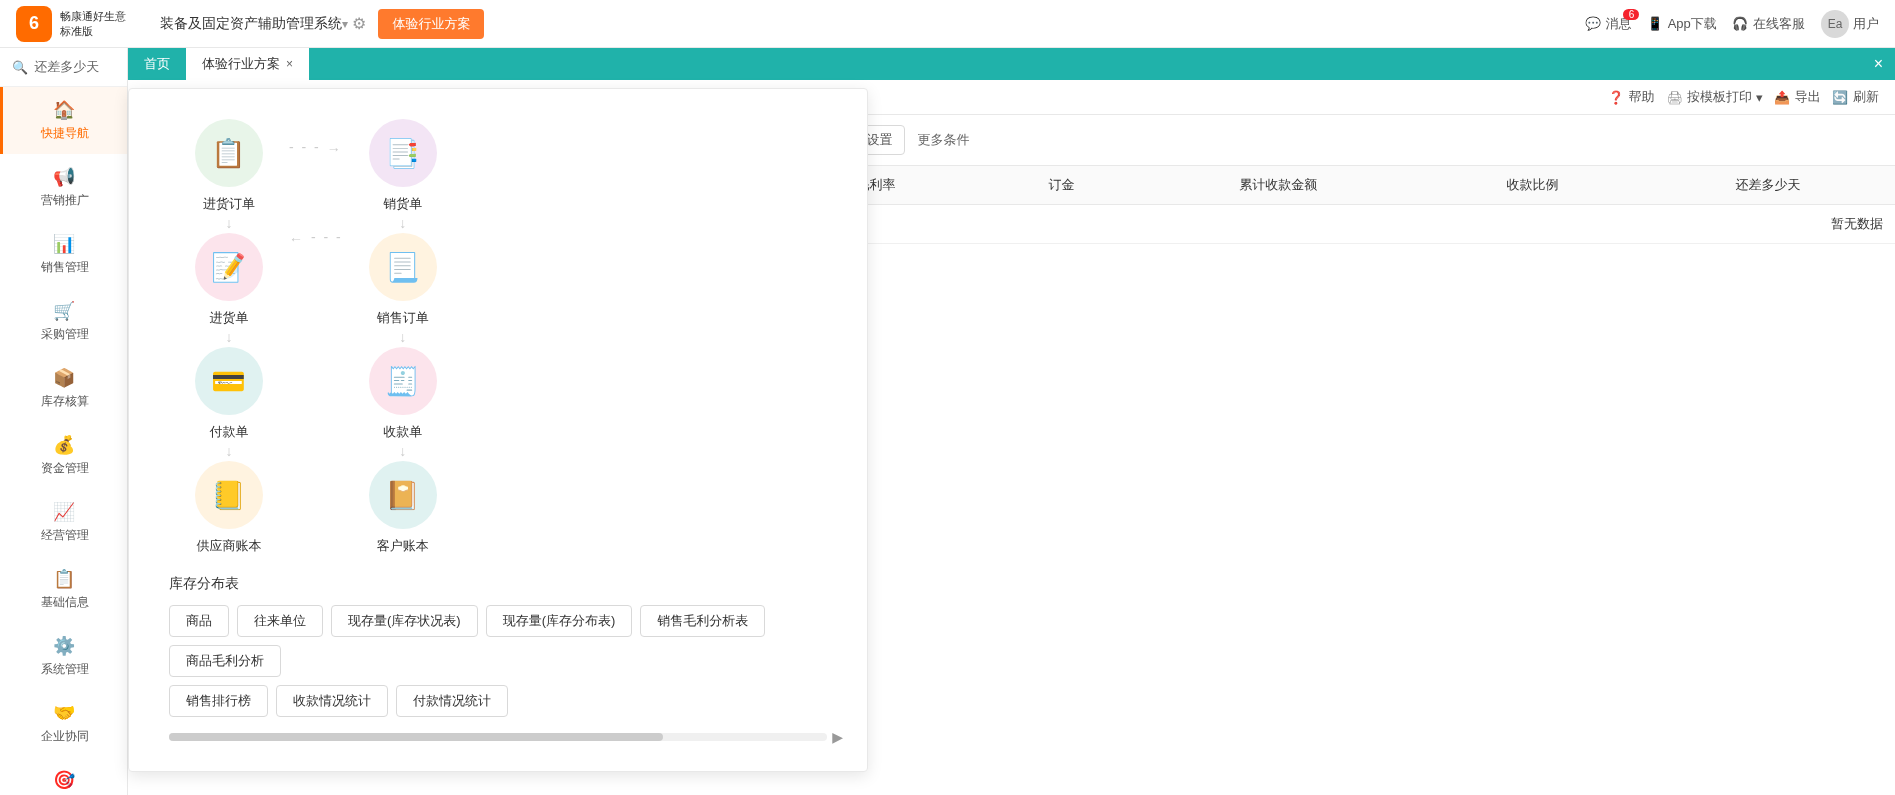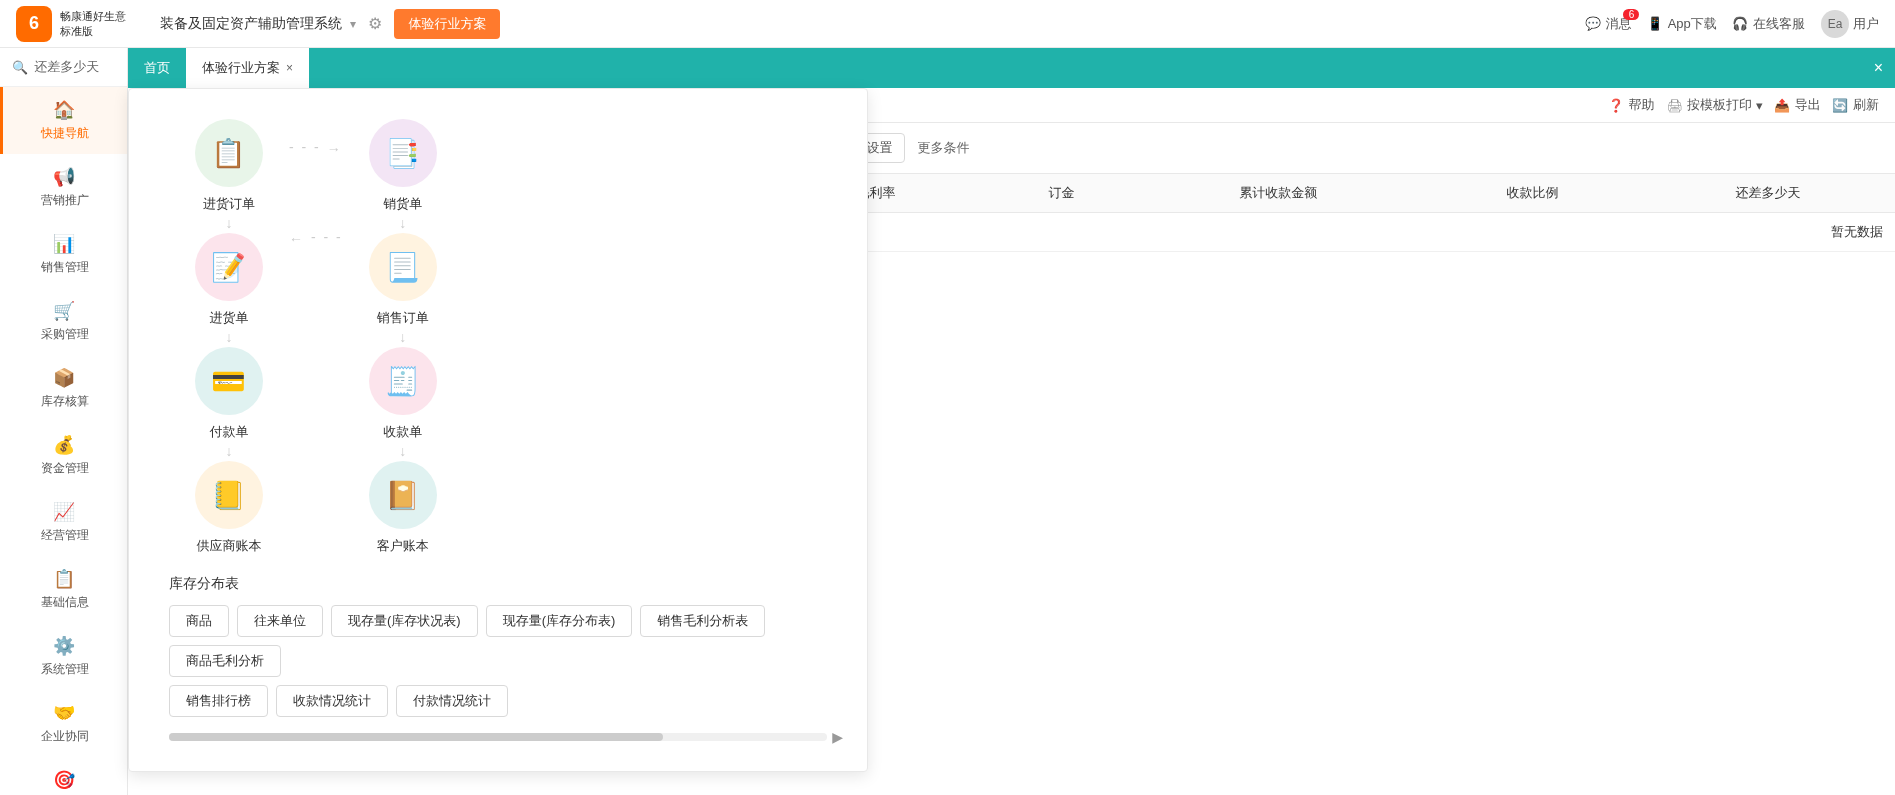--- a/index.html
+++ b/index.html
@@ -9,32 +9,32 @@
     .app-wrapper { display: flex; flex-direction: column; height: 795px; width: 1895px; }
     .top-bar { display: flex; align-items: center; background: #fff; height: 48px; padding: 0 16px; border-bottom: 1px solid #e8e8e8; flex-shrink: 0; }
     .main-area { display: flex; flex: 1; overflow: hidden; }
     .sidebar { width: 128px; background: #fff; border-right: 1px solid #e8e8e8; display: flex; flex-direction: column; flex-shrink: 0; }
     .content-area { flex: 1; display: flex; flex-direction: column; background: #f0f2f5; overflow: hidden; }
 
     
     .top-bar-logo { display: flex; align-items: center; gap: 8px; width: 128px; flex-shrink: 0; }
     .logo-icon { width: 36px; height: 36px; background: #ff6b00; border-radius: 8px; display: flex; align-items: center; justify-content: center; color: #fff; font-size: 18px; font-weight: bold; }
     .logo-text { font-size: 11px; color: #333; line-height: 1.3; }
-    .top-bar-system { display: flex; align-items: center; gap: 8px; margin-left: 16px; }
+    .top-bar-system { display: flex; align-items: center; gap: 0; margin-left: 16px; }
     .system-title { font-size: 14px; color: #333; }
     .system-dropdown { color: #999; cursor: pointer; font-size: 12px; }
     .gear-icon { color: #999; cursor: pointer; font-size: 16px; margin-left: 4px; }
     .experience-btn { background: #ff7a2d; color: #fff; border: none; border-radius: 4px; padding: 6px 14px; font-size: 13px; cursor: pointer; margin-left: 12px; }
     .top-bar-right { display: flex; align-items: center; gap: 16px; margin-left: auto; }
     .top-bar-action { display: flex; align-items: center; gap: 4px; color: #555; cursor: pointer; font-size: 13px; position: relative; }
     .badge { background: #f5222d; color: #fff; border-radius: 10px; font-size: 10px; padding: 0 4px; min-width: 16px; text-align: center; position: absolute; top: -6px; right: -8px; }
     .user-avatar { width: 28px; height: 28px; border-radius: 50%; background: #d9d9d9; display: flex; align-items: center; justify-content: center; font-size: 12px; color: #666; }
 
     
-    .tabs-bar { display: flex; align-items: center; background: #20b2aa; height: 40px; padding: 0 0 0 0; flex-shrink: 0; }
+    .tabs-bar { display: flex; align-items: center; background: #20b2aa; height: 32px; padding: 0 0 0 0; flex-shrink: 0; }
     .tab-item { display: flex; align-items: center; padding: 0 16px; height: 40px; font-size: 13px; cursor: pointer; }
     .tab-item.home { color: #fff; background: transparent; }
     .tab-item.active { background: #fff; color: #333; }
     .tab-close { margin-left: 6px; color: #666; font-size: 12px; cursor: pointer; }
     .tabs-bar-close { margin-left: auto; margin-right: 12px; color: #fff; cursor: pointer; font-size: 16px; }
 
     
     .sidebar-search { display: flex; align-items: center; padding: 10px 12px; border-bottom: 1px solid #f0f0f0; cursor: pointer; color: #666; font-size: 13px; gap: 6px; }
     .sidebar-nav-item { display: flex; flex-direction: column; align-items: center; padding: 12px 8px; cursor: pointer; color: #555; font-size: 12px; gap: 4px; border-left: 3px solid transparent; }
     .sidebar-nav-item.active { background: #fff7f0; color: #ff6b00; border-left-color: #ff6b00; }

